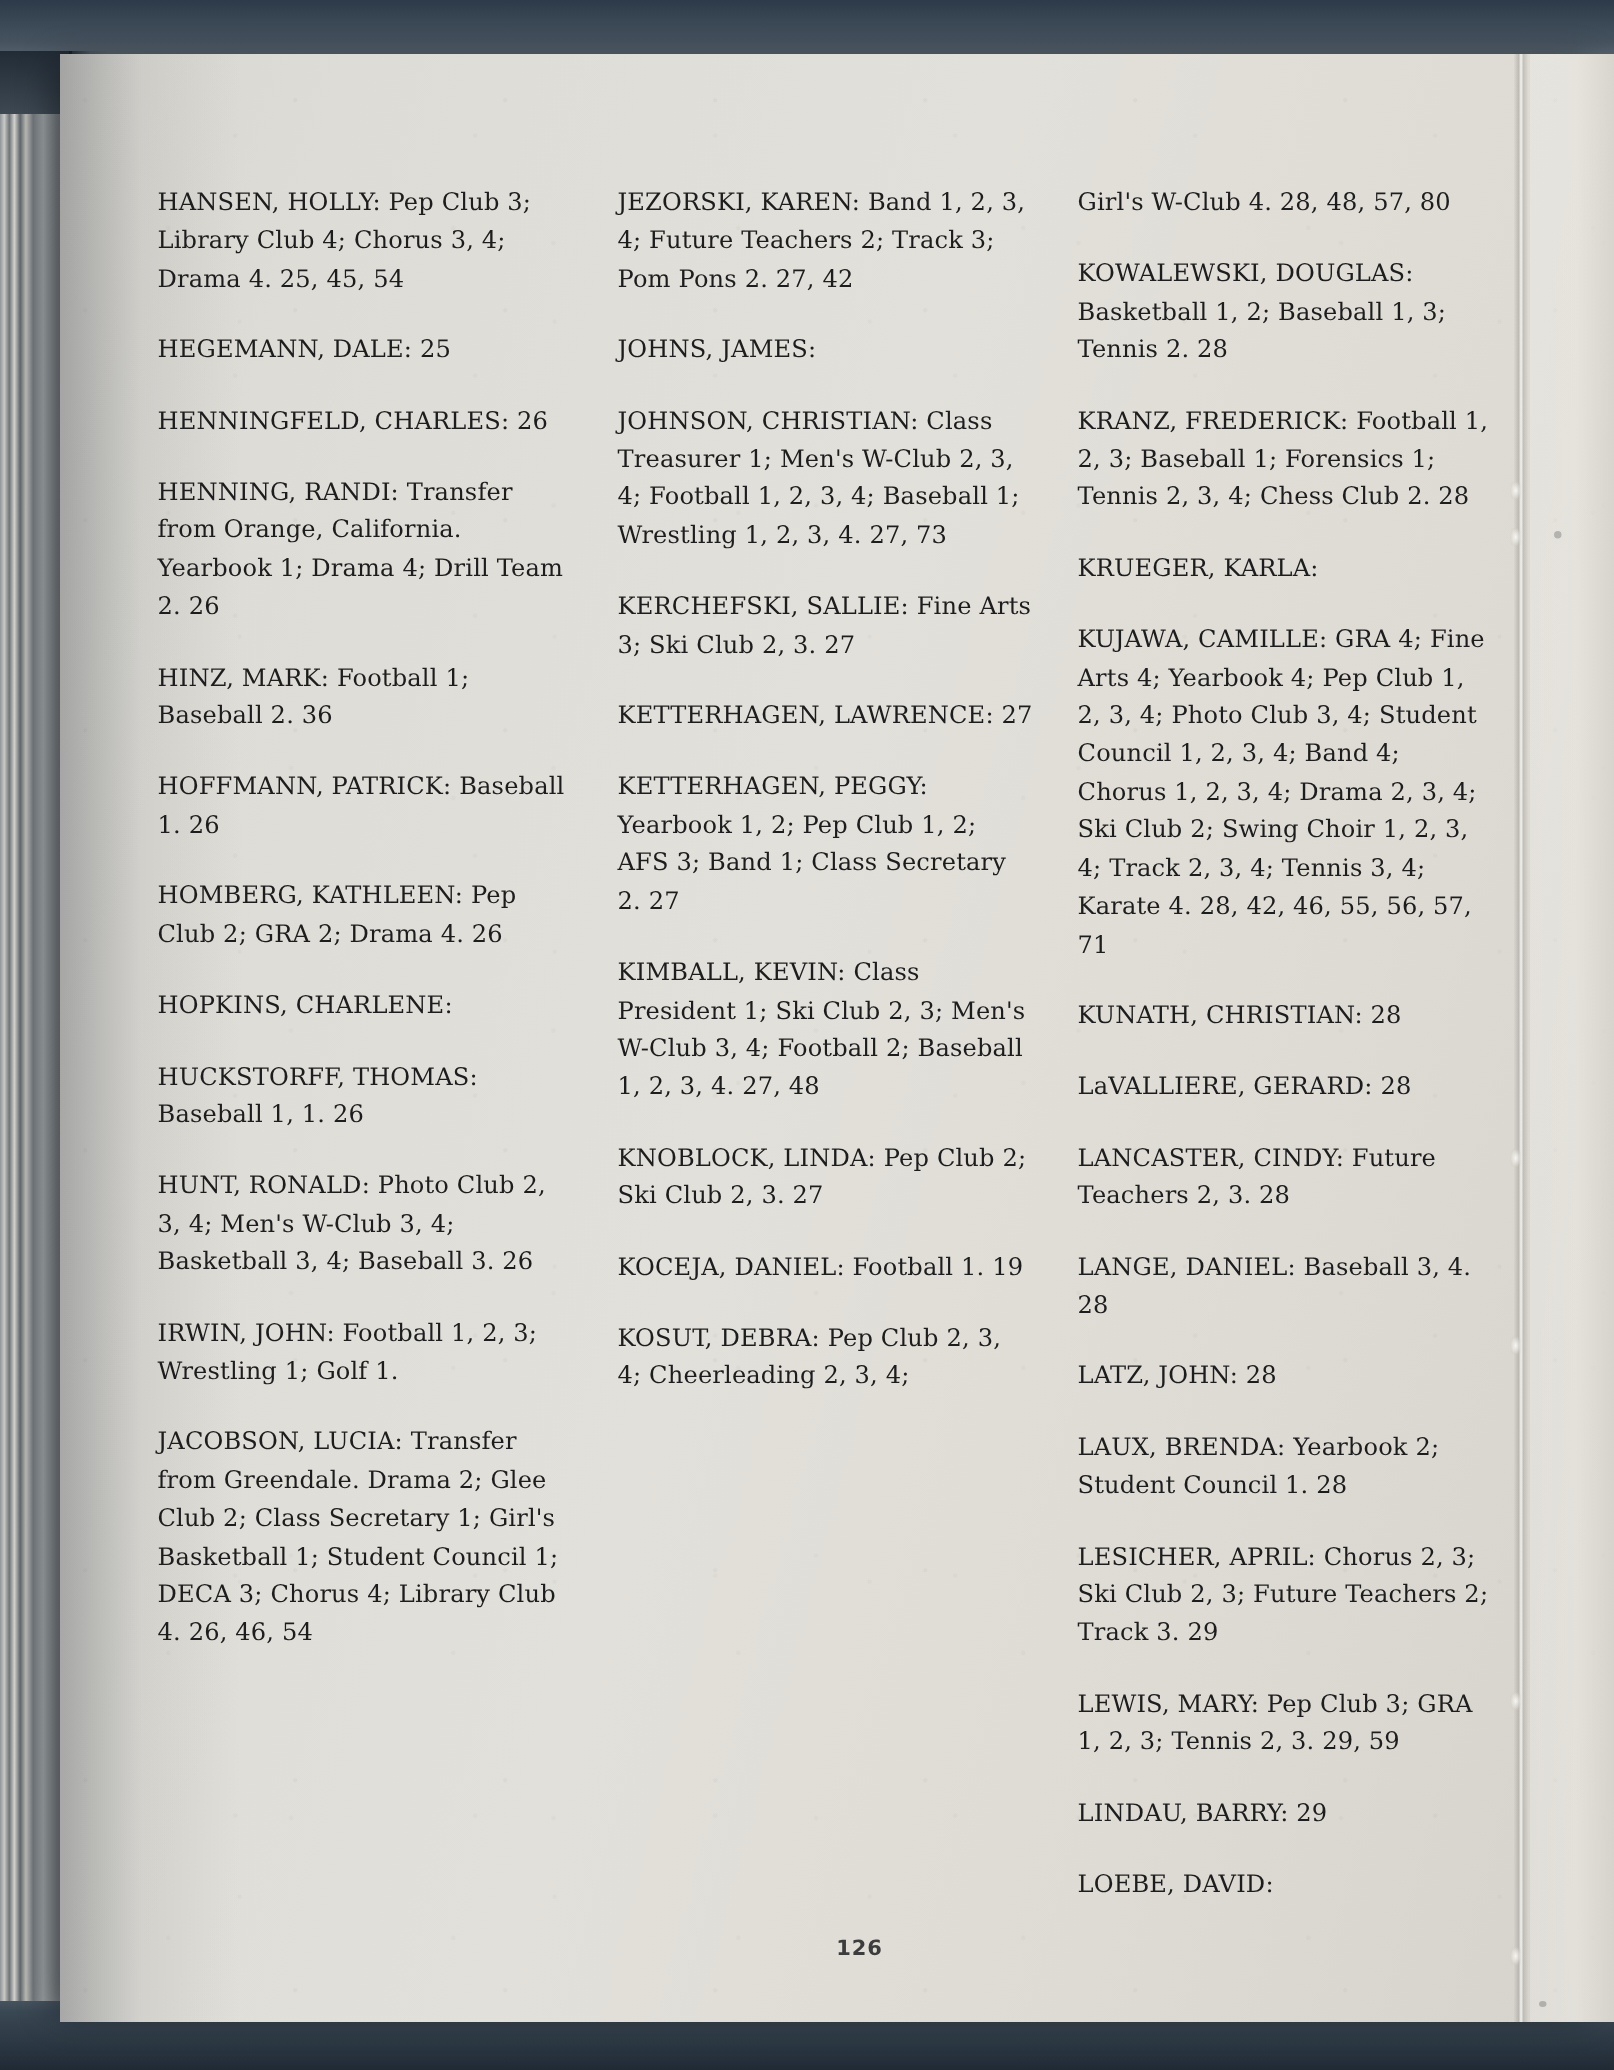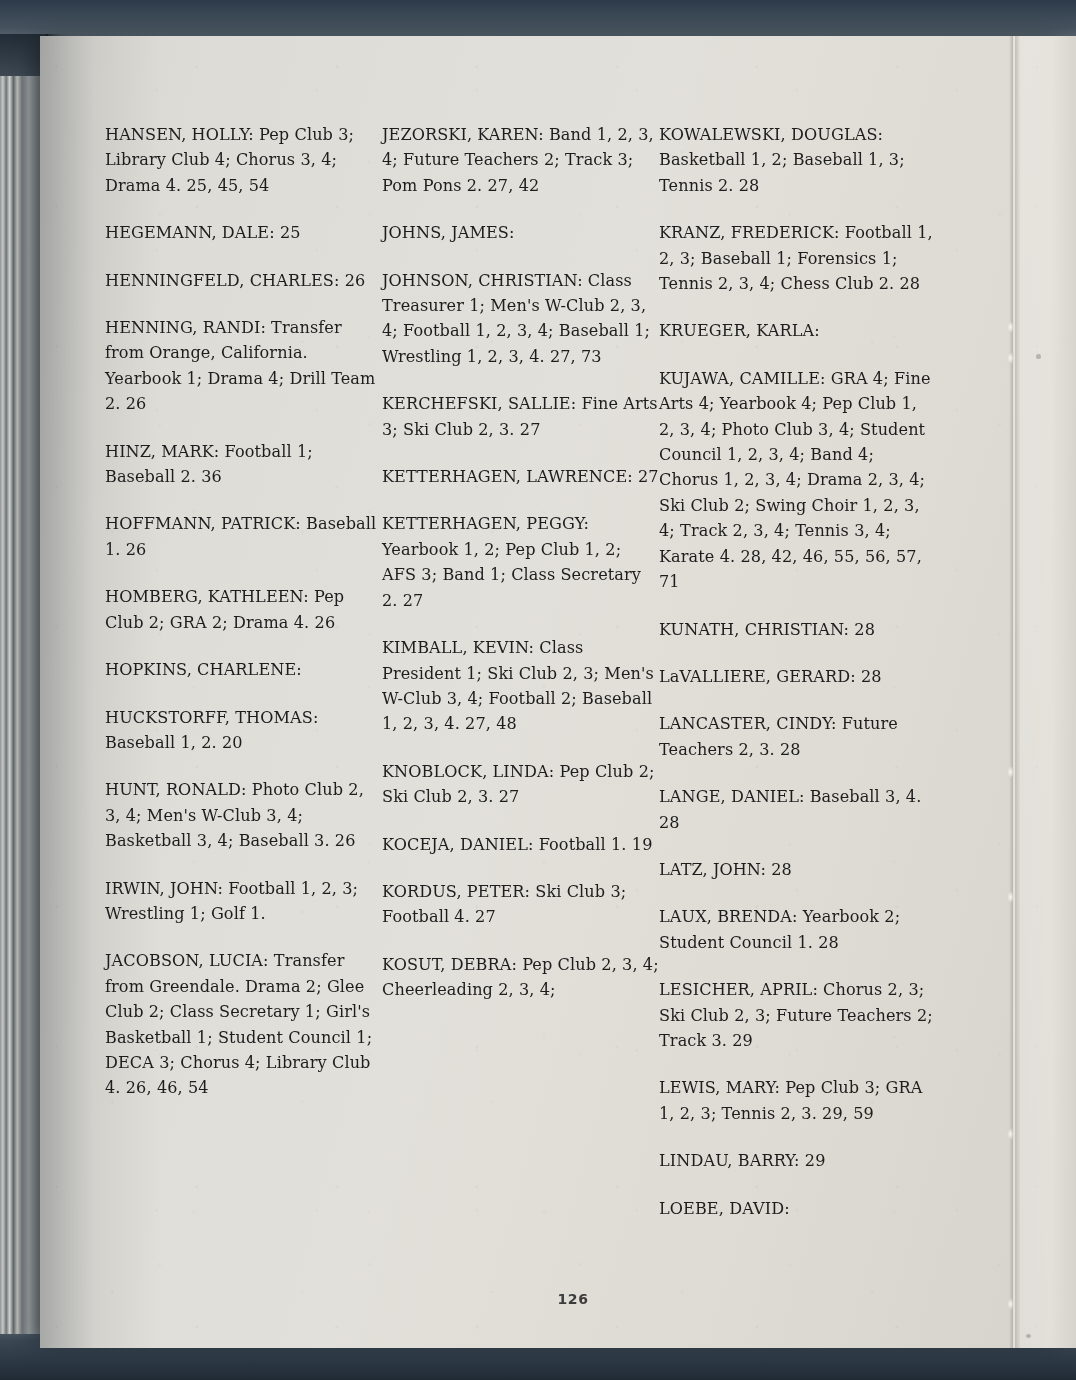--- a/index.html
+++ b/index.html
@@ -128,20 +128,21 @@
     pointer-events: none;
     opacity: .85;
   }
 
   
   #index-body {
     position: absolute;
     left: 65px; top: 86px;
     width: 890px;
     display: flex;
+    gap: 30px;
     align-items: flex-start;
   }
   .index-column {
     width: 277px;
   }
   .index-entry {
     font-family: "DejaVu Serif", serif;
     font-size: 16.1px;
     line-height: 25.4px;
     color: #1d1d1d;
@@ -209,41 +210,41 @@
 
       <div class="index-column">
         <p class="index-entry">HANSEN, HOLLY: Pep Club 3; Library Club 4; Chorus 3, 4; Drama 4.  25, 45, 54</p>
         <p class="index-entry">HEGEMANN, DALE: 25</p>
         <p class="index-entry">HENNINGFELD, CHARLES: 26</p>
         <p class="index-entry">HENNING, RANDI: Transfer from Orange, California. Yearbook 1; Drama 4; Drill Team 2.  26</p>
         <p class="index-entry">HINZ, MARK: Football 1; Baseball 2.  36</p>
         <p class="index-entry">HOFFMANN, PATRICK: Baseball 1.  26</p>
         <p class="index-entry">HOMBERG, KATHLEEN: Pep Club 2; GRA 2; Drama 4.  26</p>
         <p class="index-entry">HOPKINS, CHARLENE:</p>
-        <p class="index-entry">HUCKSTORFF, THOMAS: Baseball 1, 2.  20</p>
+        <p class="index-entry">HUCKSTORFF, THOMAS: Baseball 1, 1.  26</p>
         <p class="index-entry">HUNT, RONALD: Photo Club 2, 3, 4; Men's W-Club 3, 4; Basketball 3, 4; Baseball 3.  26</p>
         <p class="index-entry">IRWIN, JOHN: Football 1, 2, 3; Wrestling 1; Golf 1.</p>
         <p class="index-entry">JACOBSON, LUCIA: Transfer from Greendale. Drama 2; Glee Club 2; Class Secretary 1; Girl's Basketball 1; Student Council 1; DECA 3; Chorus 4; Library Club 4.  26, 46, 54</p>
       </div>
 
       <div class="index-column">
         <p class="index-entry">JEZORSKI, KAREN: Band 1, 2, 3, 4; Future Teachers 2; Track 3; Pom Pons 2.  27, 42</p>
         <p class="index-entry">JOHNS, JAMES:</p>
         <p class="index-entry">JOHNSON, CHRISTIAN: Class Treasurer 1; Men's W-Club 2, 3, 4; Football 1, 2, 3, 4; Baseball 1; Wrestling 1, 2, 3, 4.  27, 73</p>
         <p class="index-entry">KERCHEFSKI, SALLIE: Fine Arts 3; Ski Club 2, 3.  27</p>
         <p class="index-entry">KETTERHAGEN, LAWRENCE: 27</p>
         <p class="index-entry">KETTERHAGEN, PEGGY: Yearbook 1, 2; Pep Club 1, 2; AFS 3; Band 1; Class Secretary 2.  27</p>
         <p class="index-entry">KIMBALL, KEVIN: Class President 1; Ski Club 2, 3; Men's W-Club 3, 4; Football 2; Baseball 1, 2, 3, 4.  27, 48</p>
         <p class="index-entry">KNOBLOCK, LINDA: Pep Club 2; Ski Club 2, 3.  27</p>
         <p class="index-entry">KOCEJA, DANIEL: Football 1.  19</p>
-        <p class="index-entry">KORDUS, PETER: Ski Club 3; Football 4.  27</p>
         <p class="index-entry">KOSUT, DEBRA: Pep Club 2, 3, 4; Cheerleading 2, 3, 4;</p>
       </div>
 
       <div class="index-column">
+        <p class="index-entry">Girl's W-Club 4.  28, 48, 57, 80</p>
         <p class="index-entry">KOWALEWSKI, DOUGLAS: Basketball 1, 2; Baseball 1, 3; Tennis 2.  28</p>
         <p class="index-entry">KRANZ, FREDERICK: Football 1, 2, 3; Baseball 1; Forensics 1; Tennis 2, 3, 4; Chess Club 2.  28</p>
         <p class="index-entry">KRUEGER, KARLA:</p>
         <p class="index-entry">KUJAWA, CAMILLE: GRA 4; Fine Arts 4; Yearbook 4; Pep Club 1, 2, 3, 4; Photo Club 3, 4; Student Council 1, 2, 3, 4; Band 4; Chorus 1, 2, 3, 4; Drama 2, 3, 4; Ski Club 2; Swing Choir 1, 2, 3, 4; Track 2, 3, 4; Tennis 3, 4; Karate 4.  28, 42, 46, 55, 56, 57, 71</p>
         <p class="index-entry">KUNATH, CHRISTIAN: 28</p>
         <p class="index-entry">LaVALLIERE, GERARD: 28</p>
         <p class="index-entry">LANCASTER, CINDY: Future Teachers 2, 3.  28</p>
         <p class="index-entry">LANGE, DANIEL: Baseball 3, 4.  28</p>
         <p class="index-entry">LATZ, JOHN: 28</p>
         <p class="index-entry">LAUX, BRENDA: Yearbook 2; Student Council 1.  28</p>

